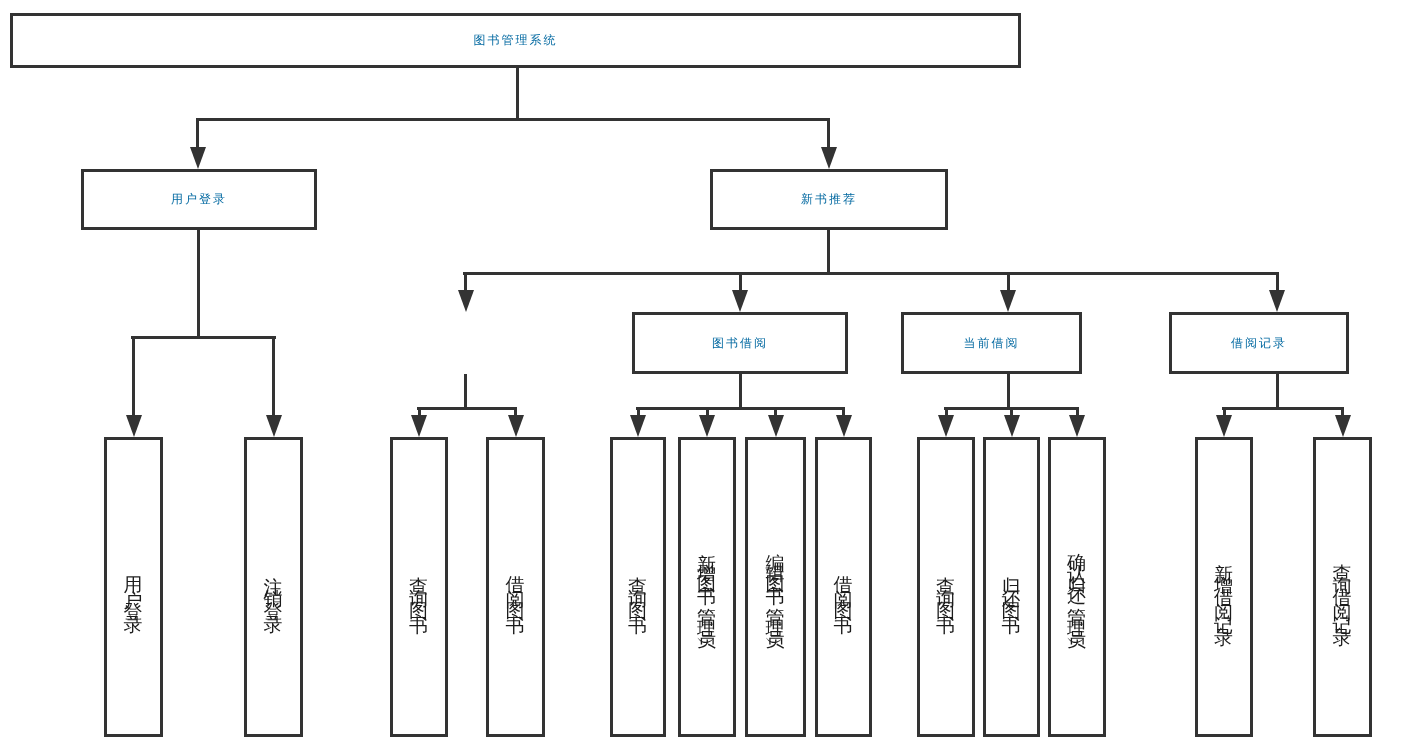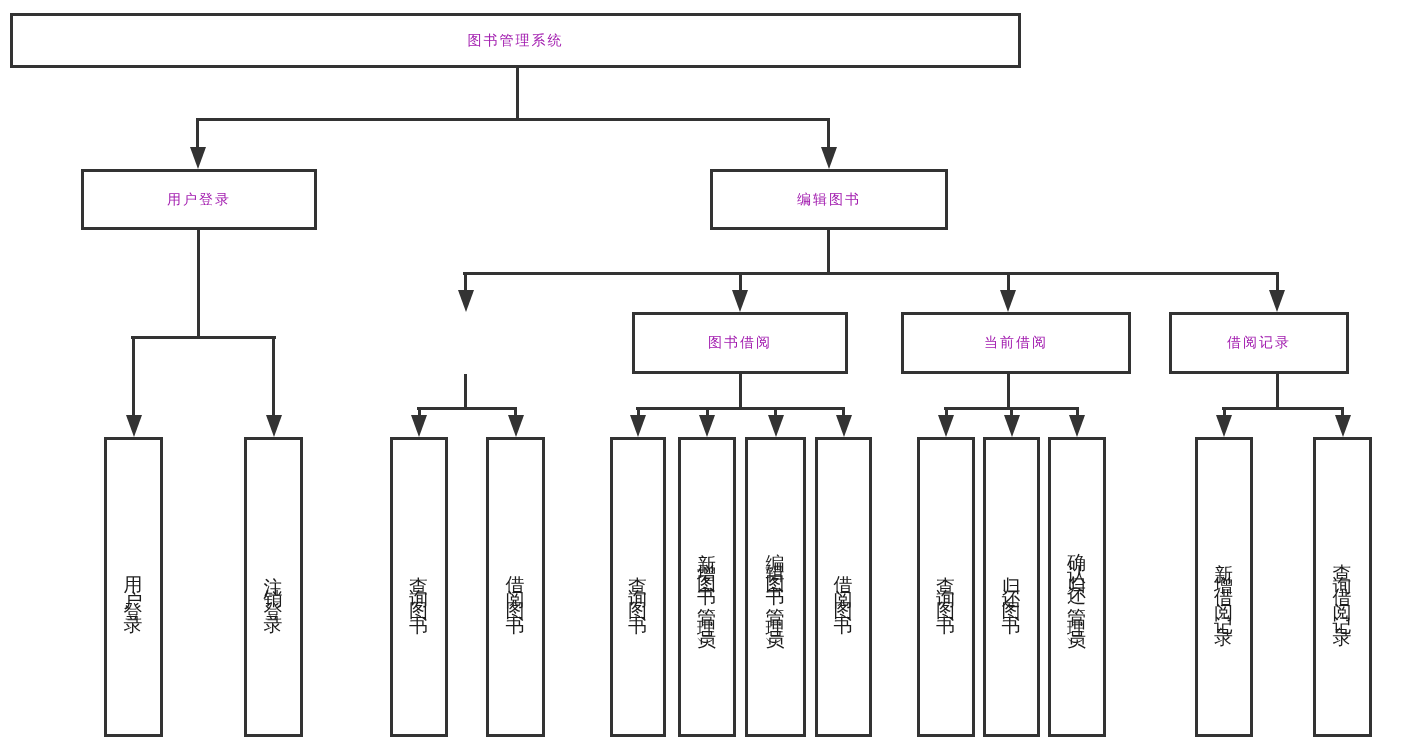--- a/index.html
+++ b/index.html
@@ -4,21 +4,21 @@
 <style>
   html,body{margin:0;padding:0;background:#fff;}
   #canvas{
     position:relative;width:1405px;height:747px;background:#ffffff;
     font-family:"Liberation Sans","DejaVu Sans",sans-serif;overflow:hidden;
   }
   .box{
     position:absolute;background:#ffffff;border:3px solid #333333;
     box-sizing:border-box;display:flex;align-items:center;justify-content:center;
   }
-  .hlabel{font-size:14px;color:#a21caf;letter-spacing:2px;white-space:nowrap;}
+  .hlabel{font-size:12px;color:#0369a1;letter-spacing:2px;white-space:nowrap;}
   .vlabel{
     writing-mode:vertical-rl;text-orientation:mixed;
     font-size:19px;color:#1c1c1c;letter-spacing:13px;line-height:1;
   }
   .vlabel.long{letter-spacing:11px;}
   .vl,.hl{position:absolute;background:#333333;}
   .vl{width:3px;}
   .hl{height:3px;}
   .arrow{
     position:absolute;width:0;height:0;
@@ -44,21 +44,21 @@
   <div class="hl" style="left:196px;top:118px;width:634px;"></div>
   <div class="vl" style="left:196px;top:118px;height:34px;"></div>
   <div class="arrow" style="left:190px;top:147px;"></div>
   <div class="vl" style="left:827px;top:118px;height:34px;"></div>
   <div class="arrow" style="left:821px;top:147px;"></div>
 
   <div class="box" style="left:81px;top:169px;width:236px;height:61px;">
     <span class="hlabel">用户登录</span>
   </div>
   <div class="box" style="left:710px;top:169px;width:238px;height:61px;">
-    <span class="hlabel">编辑图书</span>
+    <span class="hlabel">新书推荐</span>
   </div>
 
   <div class="vl" style="left:197px;top:230px;height:106px;"></div>
   <div class="hl" style="left:131px;top:336px;width:145px;"></div>
   <div class="vl" style="left:132px;top:336px;height:81px;"></div>
   <div class="arrow" style="left:126px;top:415px;"></div>
   <div class="vl" style="left:272px;top:336px;height:81px;"></div>
   <div class="arrow" style="left:266px;top:415px;"></div>
 
   <div class="vl" style="left:827px;top:230px;height:42px;"></div>
@@ -68,21 +68,21 @@
   <div class="vl" style="left:739px;top:272px;height:20px;"></div>
   <div class="arrow" style="left:732px;top:290px;"></div>
   <div class="vl" style="left:1007px;top:272px;height:20px;"></div>
   <div class="arrow" style="left:1000px;top:290px;"></div>
   <div class="vl" style="left:1276px;top:272px;height:20px;"></div>
   <div class="arrow" style="left:1269px;top:290px;"></div>
 
   <div class="box" style="left:632px;top:312px;width:216px;height:62px;justify-content:center;">
     <span class="hlabel">图书借阅</span>
   </div>
-  <div class="box" style="left:901px;top:312px;width:230px;height:62px;">
+  <div class="box" style="left:901px;top:312px;width:181px;height:62px;">
     <span class="hlabel">当前借阅</span>
   </div>
   <div class="box" style="left:1169px;top:312px;width:180px;height:62px;">
     <span class="hlabel">借阅记录</span>
   </div>
 
   <div class="vl" style="left:464px;top:374px;height:33px;"></div>
   <div class="hl" style="left:417px;top:407px;width:100px;"></div>
   <div class="vl" style="left:418px;top:407px;height:10px;"></div>
   <div class="arrow" style="left:411px;top:415px;"></div>

